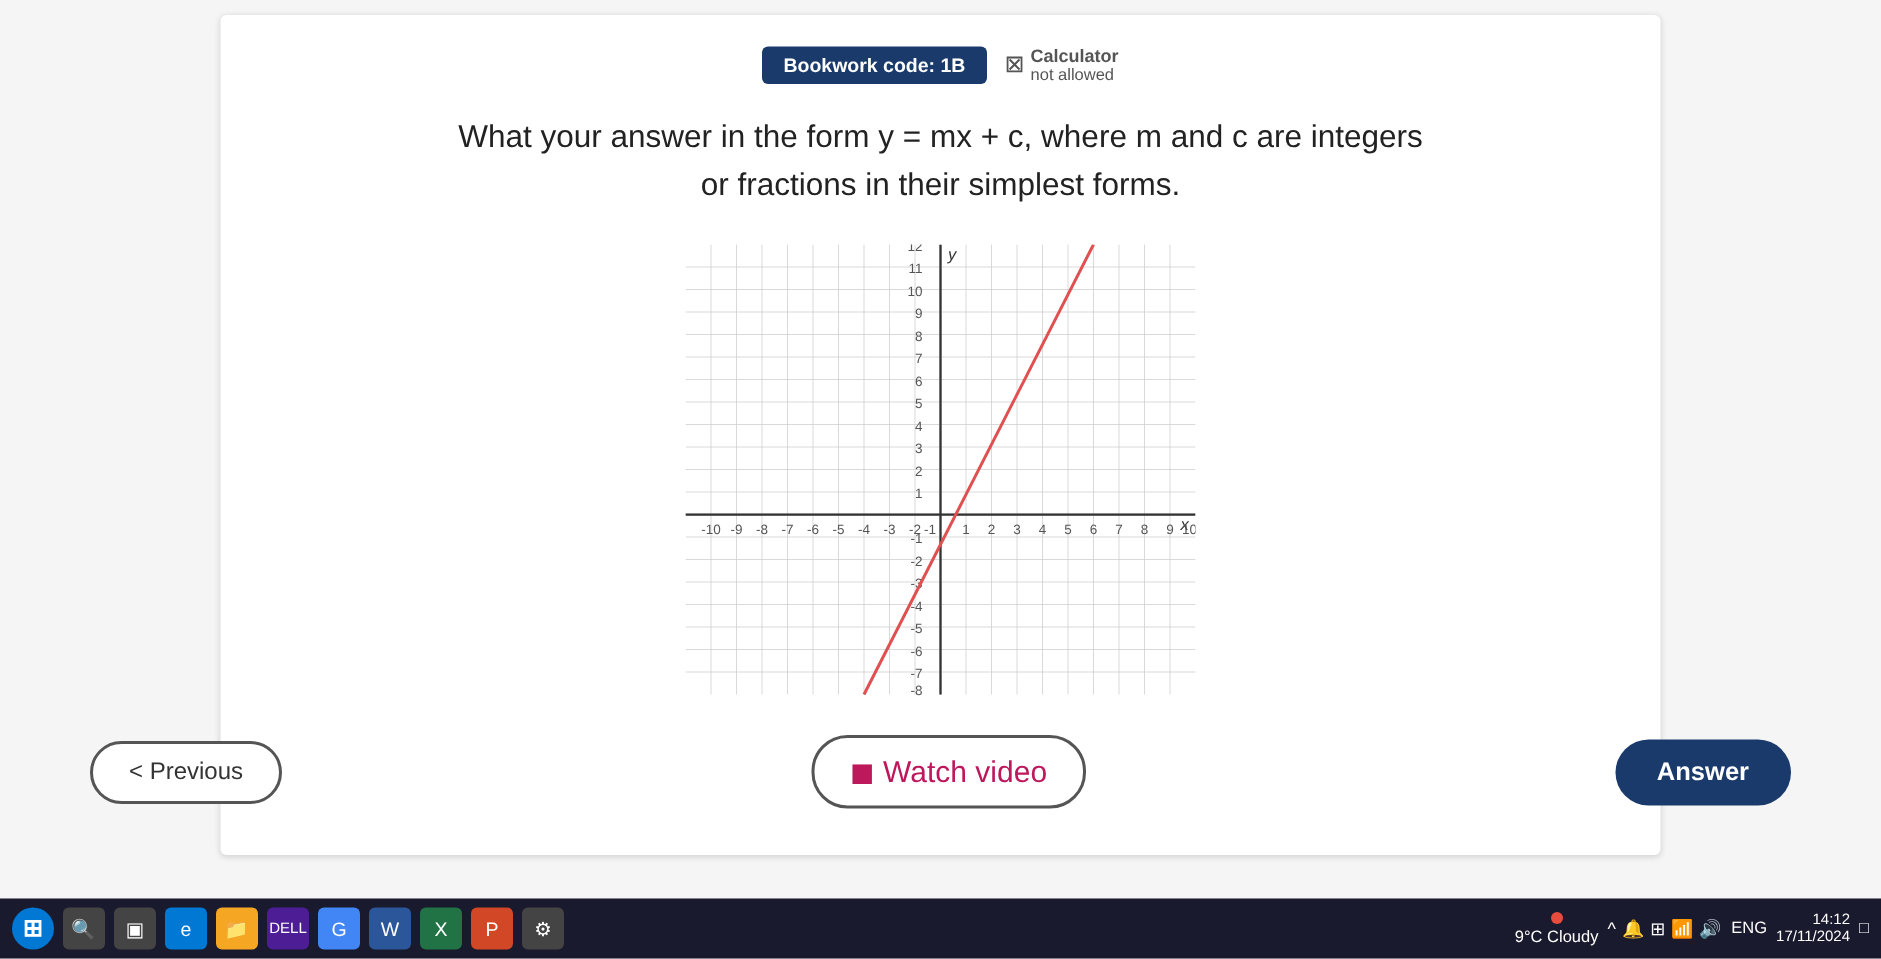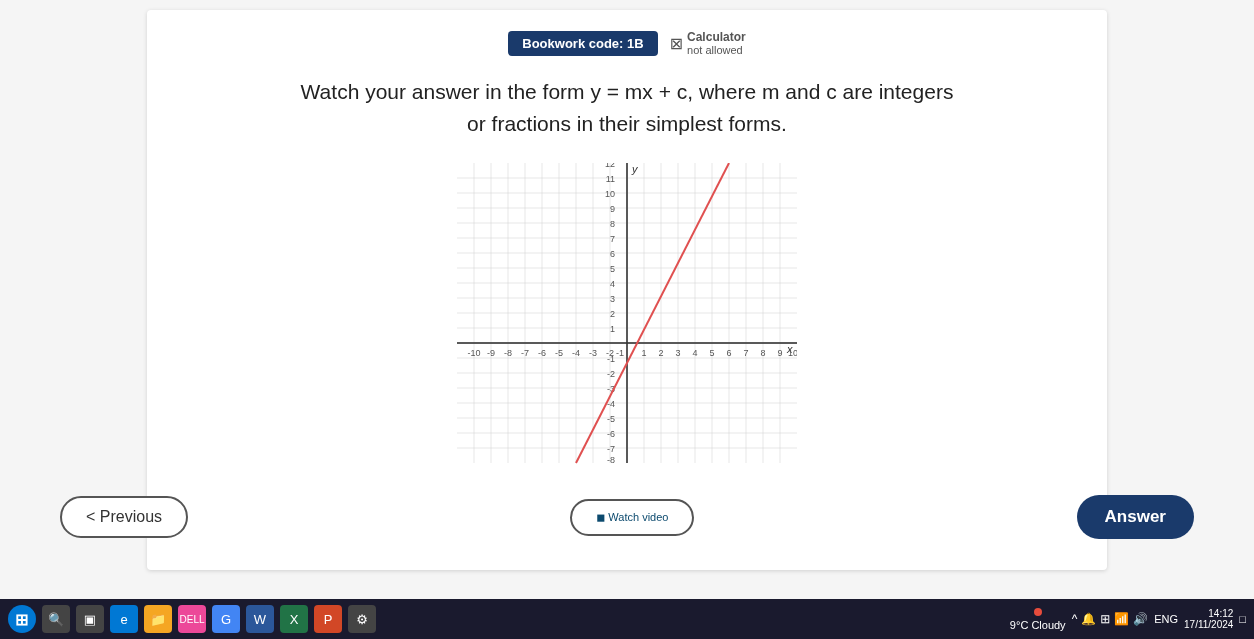--- a/index.html
+++ b/index.html
@@ -176,22 +176,22 @@
       cursor: pointer;
       display: flex;
       align-items: center;
       gap: 6px;
     }
     .watch-video-btn {
       background: white;
       border: 2px solid #555;
       border-radius: 24px;
       padding: 10px 24px;
-      font-size: 11px;
-      color: #0c4a6e;
+      font-size: 20px;
+      color: #be185d;
       cursor: pointer;
       display: flex;
       align-items: center;
       gap: 6px;
     }
     .answer-btn {
       background: #1a3a6b;
       border: none;
       border-radius: 24px;
       padding: 12px 28px;
@@ -213,21 +213,21 @@
         <span class="calc-icon">⊠</span>
         <div>
           <div style="font-size:12px; font-weight:bold;">Calculator</div>
           <div style="font-size:11px;">not allowed</div>
         </div>
       </div>
     </div>
 
 
     <div class="question-subtitle">
-      <div>Watch your answer in the form y = mx + c, where m and c are integers</div>
+      <div>What your answer in the form y = mx + c, where m and c are integers</div>
       <div>or fractions in their simplest forms.</div>
     </div>
 
     <div class="graph-container">
       <div class="graph-wrapper">
         <svg class="graph-svg" viewBox="0 0 340 320">
 
           <line x1="17" y1="0" x2="17" y2="300" stroke="#ccc" stroke-width="0.5"></line>
           <line x1="34" y1="0" x2="34" y2="300" stroke="#ccc" stroke-width="0.5"></line>
           <line x1="51" y1="0" x2="51" y2="300" stroke="#ccc" stroke-width="0.5"></line>
@@ -334,21 +334,21 @@
     <button class="answer-btn">Answer</button>
   </div>
 </div>
 
 <div class="taskbar">
   <div class="taskbar-icon start">⊞</div>
   <div class="taskbar-icon">🔍</div>
   <div class="taskbar-icon">▣</div>
   <div class="taskbar-icon" style="background:#0078d4;">e</div>
   <div class="taskbar-icon" style="background:#f5a623;">📁</div>
-  <div class="taskbar-icon" style="background:#ec4899; font-size:10px;">DELL</div>
+  <div class="taskbar-icon" style="background:#4c1d95; font-size:10px;">DELL</div>
   <div class="taskbar-icon" style="background:#4285f4;">G</div>
   <div class="taskbar-icon" style="background:#2b579a;">W</div>
   <div class="taskbar-icon" style="background:#217346;">X</div>
   <div class="taskbar-icon" style="background:#d24726;">P</div>
   <div class="taskbar-icon">⚙</div>
 
   <div class="taskbar-right">
     <div class="taskbar-status">
       <div class="weather-dot"></div>
       <span>9°C Cloudy</span>

